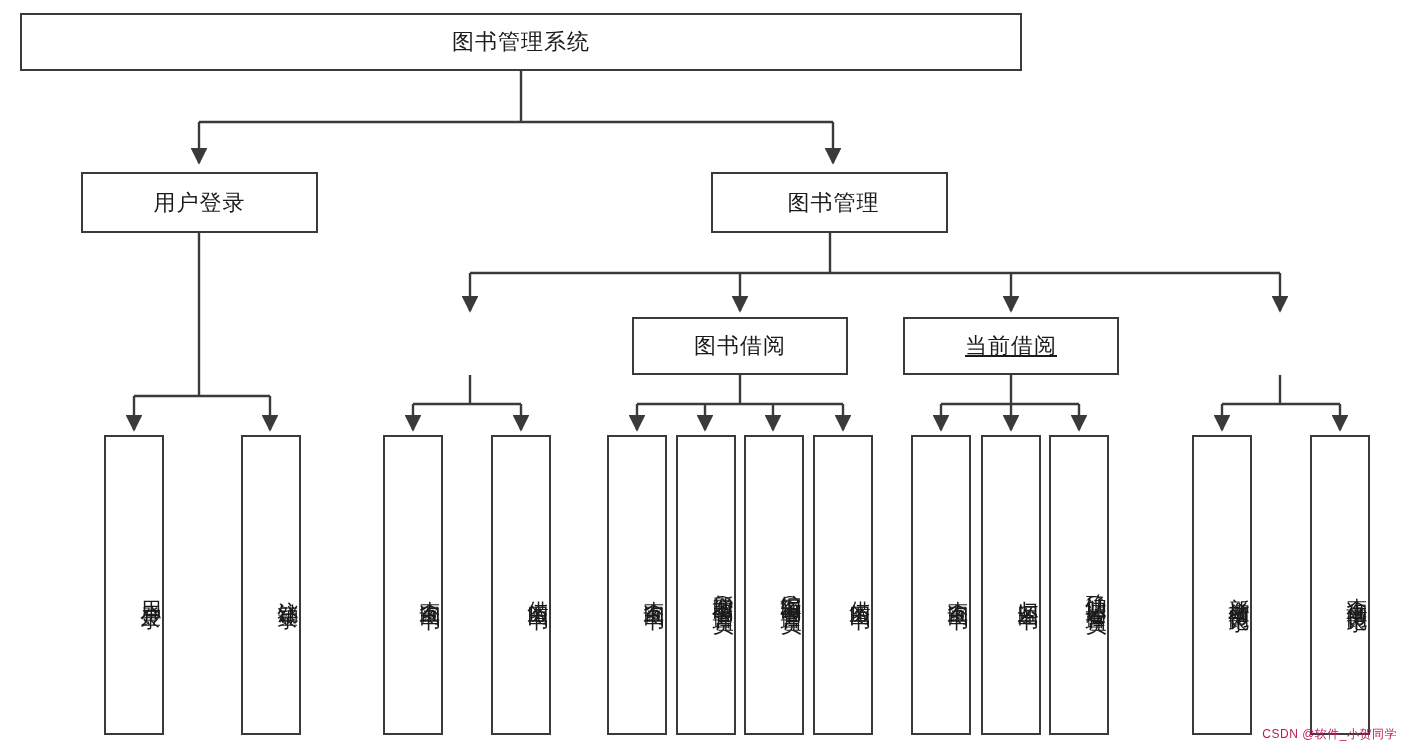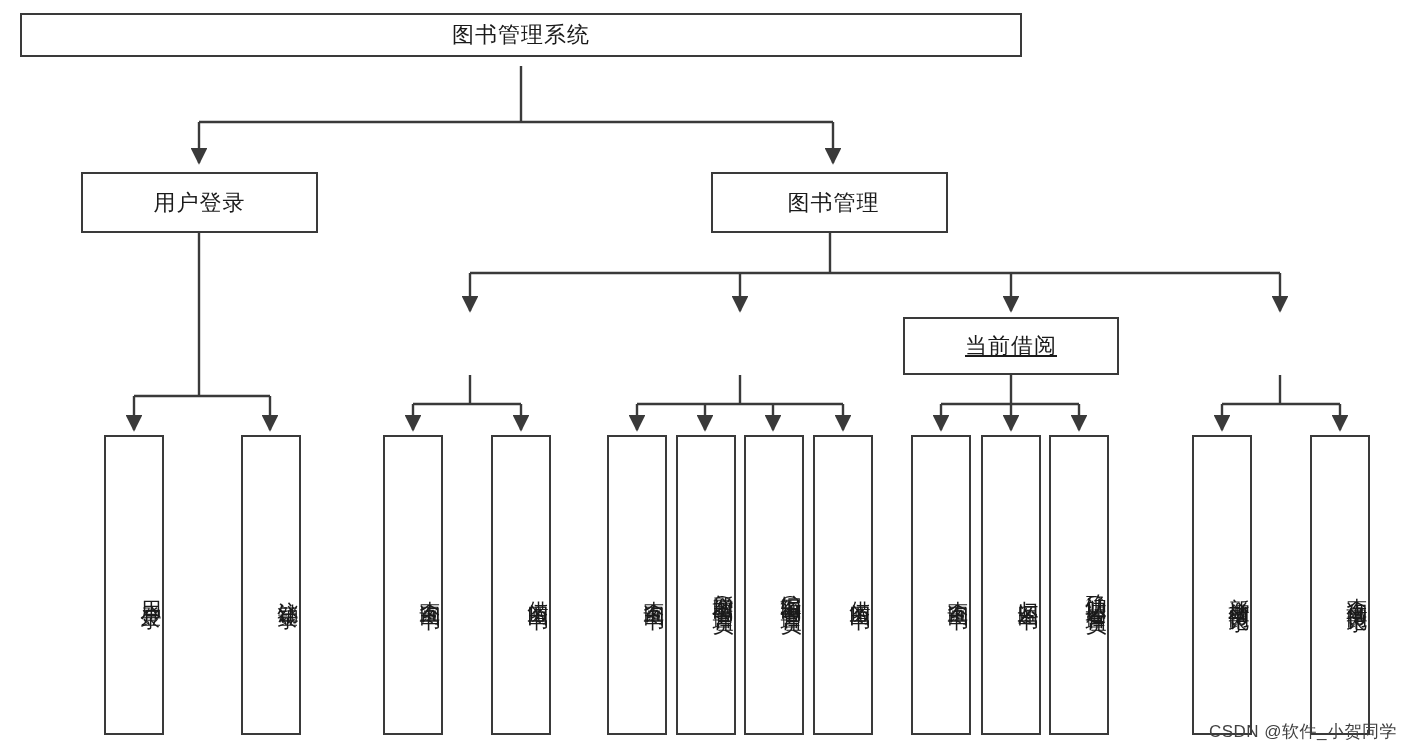--- a/index.html
+++ b/index.html
@@ -55,22 +55,22 @@
     white-space: nowrap;
   }
   .node.vertical .label {
     writing-mode: vertical-rl;
     text-orientation: upright;
   }
   #watermark {
     position: absolute;
     right: 8px;
     bottom: 4px;
-    font-size: 17px;
-    color: #404040;
+    font-size: 12px;
+    color: #be185d;
     white-space: nowrap;
     letter-spacing: 0.5px;
   }
 </style>
 </head>
 <body>
 
 <div id="diagram-root">
 
   <svg class="connectors" viewBox="0 0 1405 747" xmlns="http://www.w3.org/2000/svg">
@@ -116,31 +116,34 @@
       <path d="M 1011 404 L 1011 430" marker-end="url(#arrow)"></path>
       <path d="M 1079 404 L 1079 430" marker-end="url(#arrow)"></path>
 
       <path d="M 1280 375 L 1280 404"></path>
       <path d="M 1222 404 L 1340 404"></path>
       <path d="M 1222 404 L 1222 430" marker-end="url(#arrow)"></path>
       <path d="M 1340 404 L 1340 430" marker-end="url(#arrow)"></path>
     </g>
   </svg>
 
-  <div class="node horizontal" style="left:20px; top:13px; width:1002px; height:44px;">
+  <div class="node horizontal" style="left:20px; top:13px; width:1002px; height:58px;">
     <span class="label">图书管理系统</span>
   </div>
 
   <div class="node horizontal" style="left:81px; top:172px; width:237px; height:61px;">
     <span class="label">用户登录</span>
   </div>
   <div class="node horizontal" style="left:711px; top:172px; width:237px; height:61px;padding-left:8px;">
     <span class="label">图书管理</span>
   </div>
 
+  <div class="node horizontal" style="left:632px; top:317px; width:216px; height:58px;">
+    <span class="label">图书借阅</span>
+  </div>
   <div class="node horizontal" style="left:903px; top:317px; width:216px; height:58px;text-decoration:underline;">
     <span class="label">当前借阅</span>
   </div>
 
   <div class="node vertical" style="left:104px; top:435px; width:60px; height:300px;">
     <span class="label">用户登录</span>
   </div>
   <div class="node vertical" style="left:241px; top:435px; width:60px; height:300px;">
     <span class="label">注销登录</span>
   </div>

